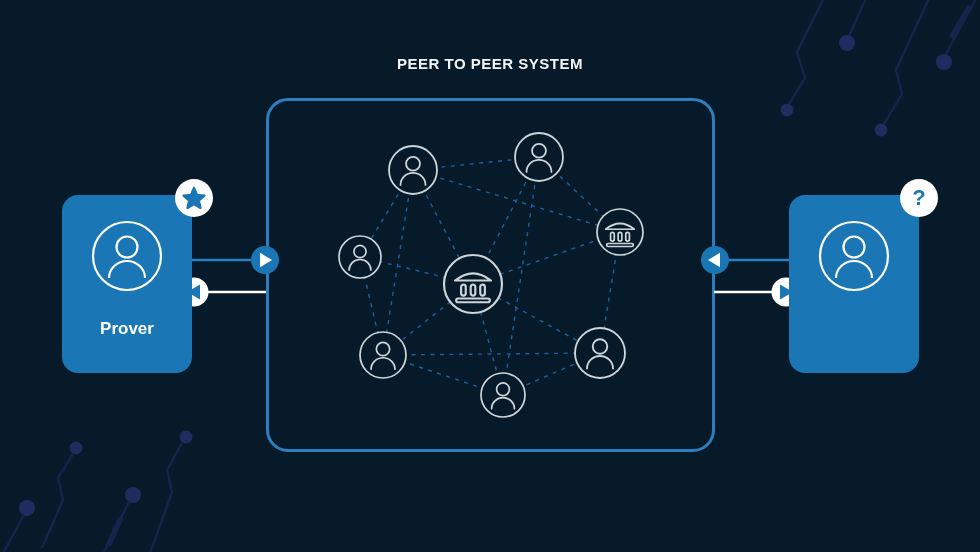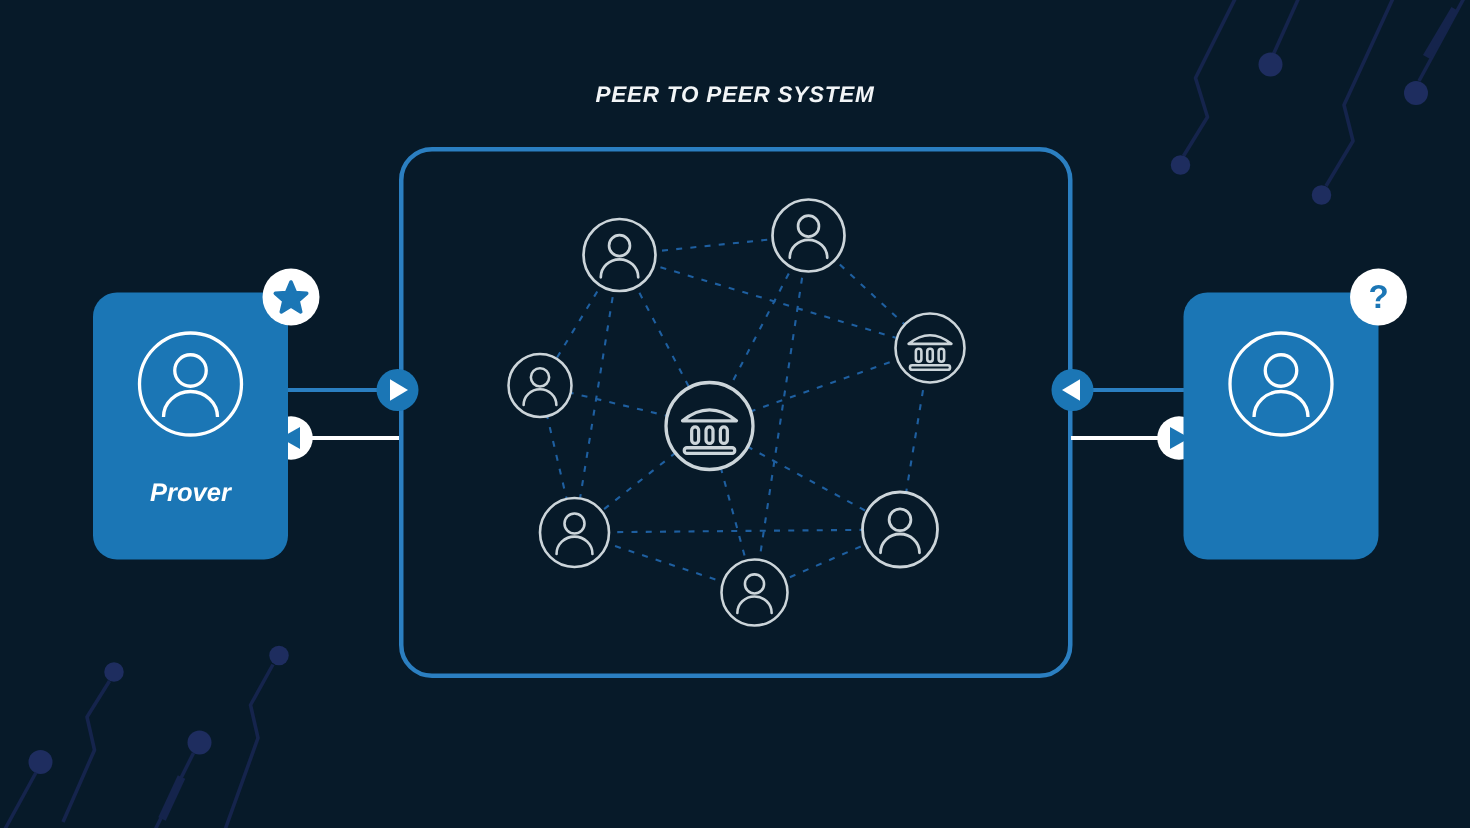--- a/index.html
+++ b/index.html
@@ -1,29 +1,29 @@
 <!DOCTYPE html>
 <html><head>
 <meta charset="utf-8">
 <style>
   html,body{margin:0;padding:0;background:#071a29;}
   .stage{position:relative;width:980px;height:552px;background:#071a29;overflow:hidden;
          font-family:"Liberation Sans", sans-serif;}
   .layer{position:absolute;left:0;top:0;width:980px;height:552px;}
   .title{position:absolute;left:0;top:55px;width:980px;text-align:center;
-         color:#f2f5f7;font-size:15px;font-weight:700;letter-spacing:.5px;font-style:italic;}
+         color:#f2f5f7;font-size:15px;font-weight:700;letter-spacing:.5px;}
   .p2p-box{position:absolute;left:266px;top:98px;width:443px;height:348px;
            border:3px solid #2b7fc1;border-radius:22px;background:transparent;}
   .actor-box{position:absolute;top:195px;width:130px;height:178px;background:#1b76b5;
              border-radius:16px;}
   .actor-box.prover{left:62px;}
   .actor-box.verifier{left:789px;}
   .avatar{position:absolute;left:23px;top:19px;width:84px;height:84px;}
   .actor-label{position:absolute;left:0;top:124px;width:130px;text-align:center;
-               color:#ffffff;font-size:17px;font-weight:700;font-style:italic;}
+               color:#ffffff;font-size:17px;font-weight:700;}
   .badge{position:absolute;top:179px;width:38px;height:38px;border-radius:50%;
          background:#ffffff;display:flex;align-items:center;justify-content:center;}
   .badge.star{left:175px;}
   .badge.question{left:900px;}
   .badge.question span{color:#1b76b5;font-size:22px;font-weight:700;line-height:1;}
 </style>
 </head>
 <body>
 
 <div class="stage">

